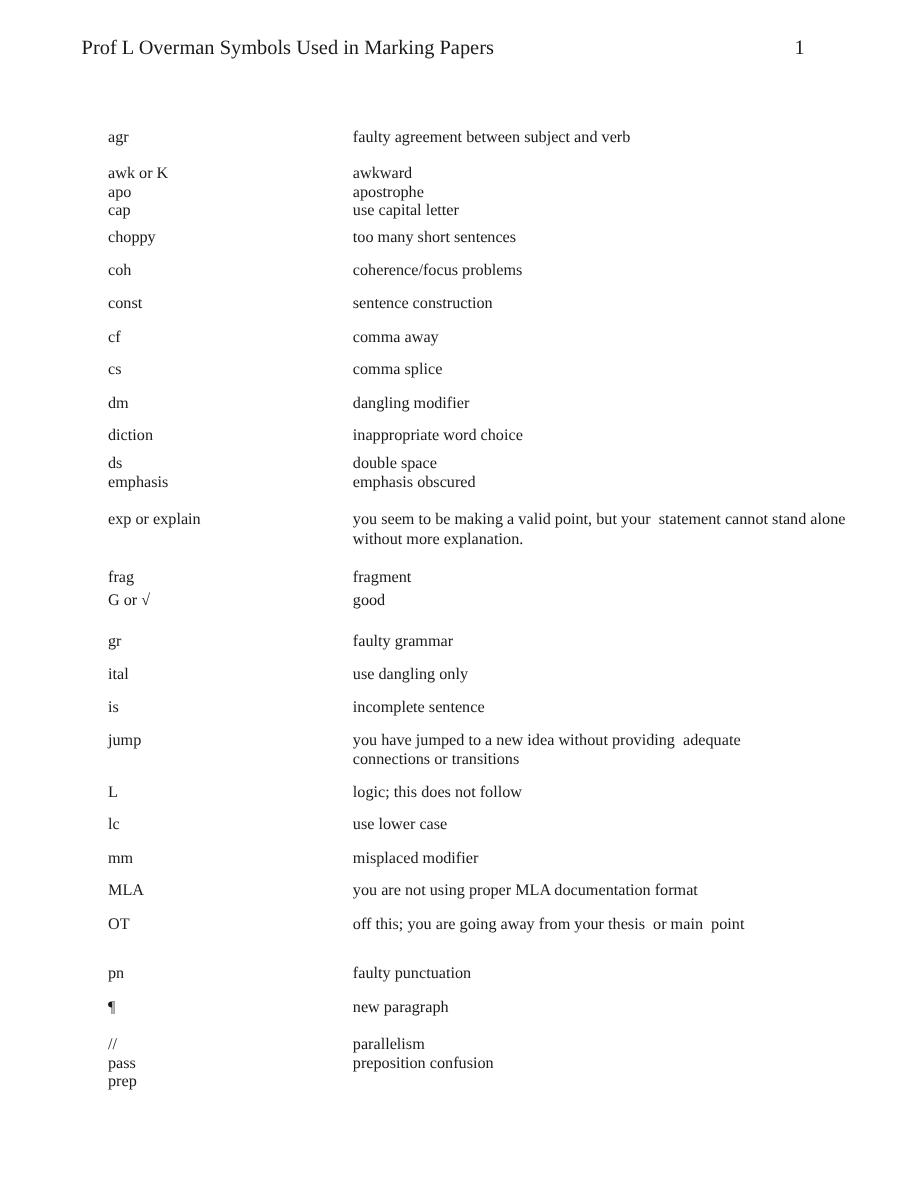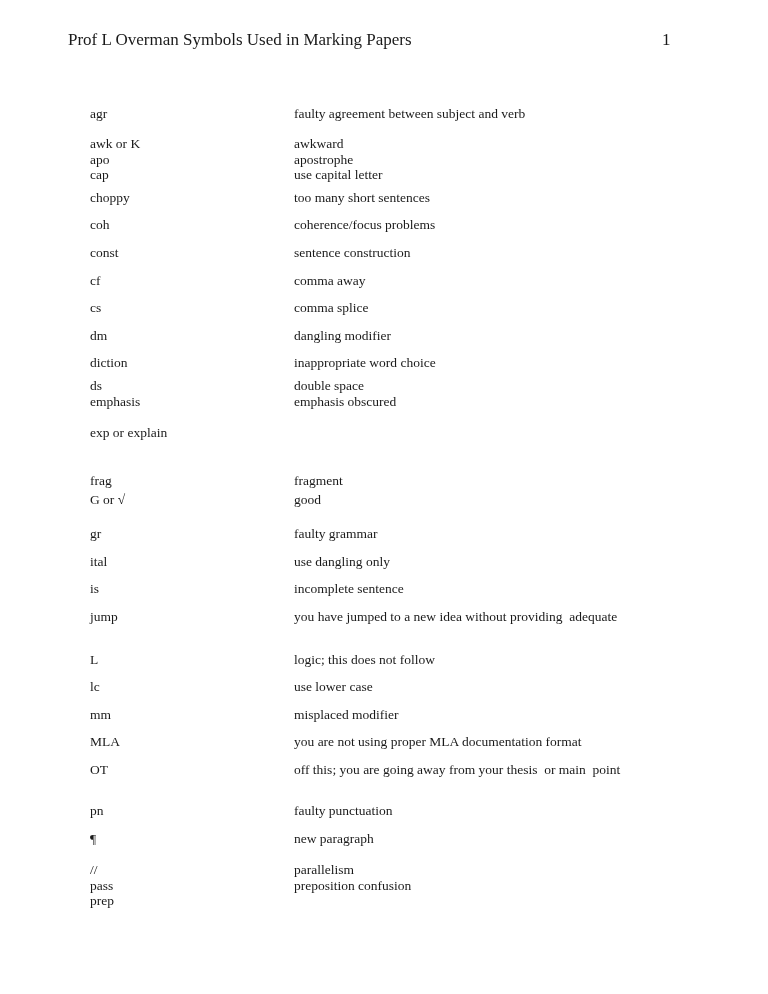--- a/index.html
+++ b/index.html
@@ -100,21 +100,21 @@
     <div class="entry" style="top: 355px;">
       <div class="sym"><span class="line">diction</span></div>
       <div class="def"><span class="line">inappropriate word choice</span></div>
     </div>
     <div class="entry" style="top: 378px;">
       <div class="sym"><span class="line">ds</span><span class="line">emphasis</span></div>
       <div class="def"><span class="line">double space</span><span class="line">emphasis obscured</span></div>
     </div>
     <div class="entry" style="top: 425px;">
       <div class="sym"><span class="line">exp or explain</span></div>
-      <div class="def"></div>
+      <div class="def"><span class="line">you seem to be making a valid point, but your  statement cannot stand alone</span><span class="line">without more explanation.</span></div>
     </div>
     <div class="entry" style="top: 473px;">
       <div class="sym"><span class="line">frag</span></div>
       <div class="def"><span class="line">fragment</span></div>
     </div>
     <div class="entry" style="top: 492px;">
       <div class="sym"><span class="line">G or √</span></div>
       <div class="def"><span class="line">good</span></div>
     </div>
     <div class="entry" style="top: 526px;">
@@ -124,21 +124,21 @@
     <div class="entry" style="top: 554px;">
       <div class="sym"><span class="line">ital</span></div>
       <div class="def"><span class="line">use dangling only</span></div>
     </div>
     <div class="entry" style="top: 581px;">
       <div class="sym"><span class="line">is</span></div>
       <div class="def"><span class="line">incomplete sentence</span></div>
     </div>
     <div class="entry" style="top: 609px;">
       <div class="sym"><span class="line">jump</span></div>
-      <div class="def"><span class="line">you have jumped to a new idea without providing  adequate</span></div>
+      <div class="def"><span class="line">you have jumped to a new idea without providing  adequate</span><span class="line">connections or transitions</span></div>
     </div>
     <div class="entry" style="top: 652px;">
       <div class="sym"><span class="line">L</span></div>
       <div class="def"><span class="line">logic; this does not follow</span></div>
     </div>
     <div class="entry" style="top: 679px;">
       <div class="sym"><span class="line">lc</span></div>
       <div class="def"><span class="line">use lower case</span></div>
     </div>
     <div class="entry" style="top: 707px;">

